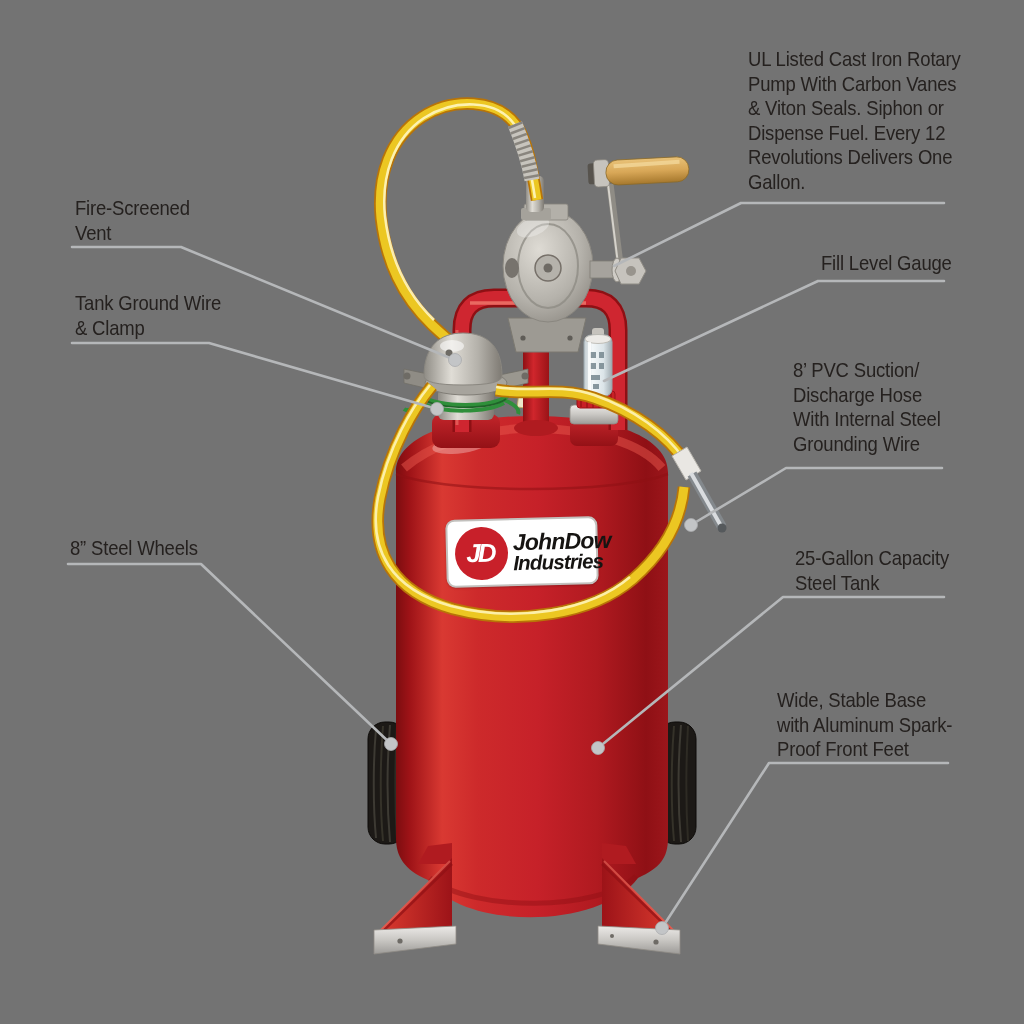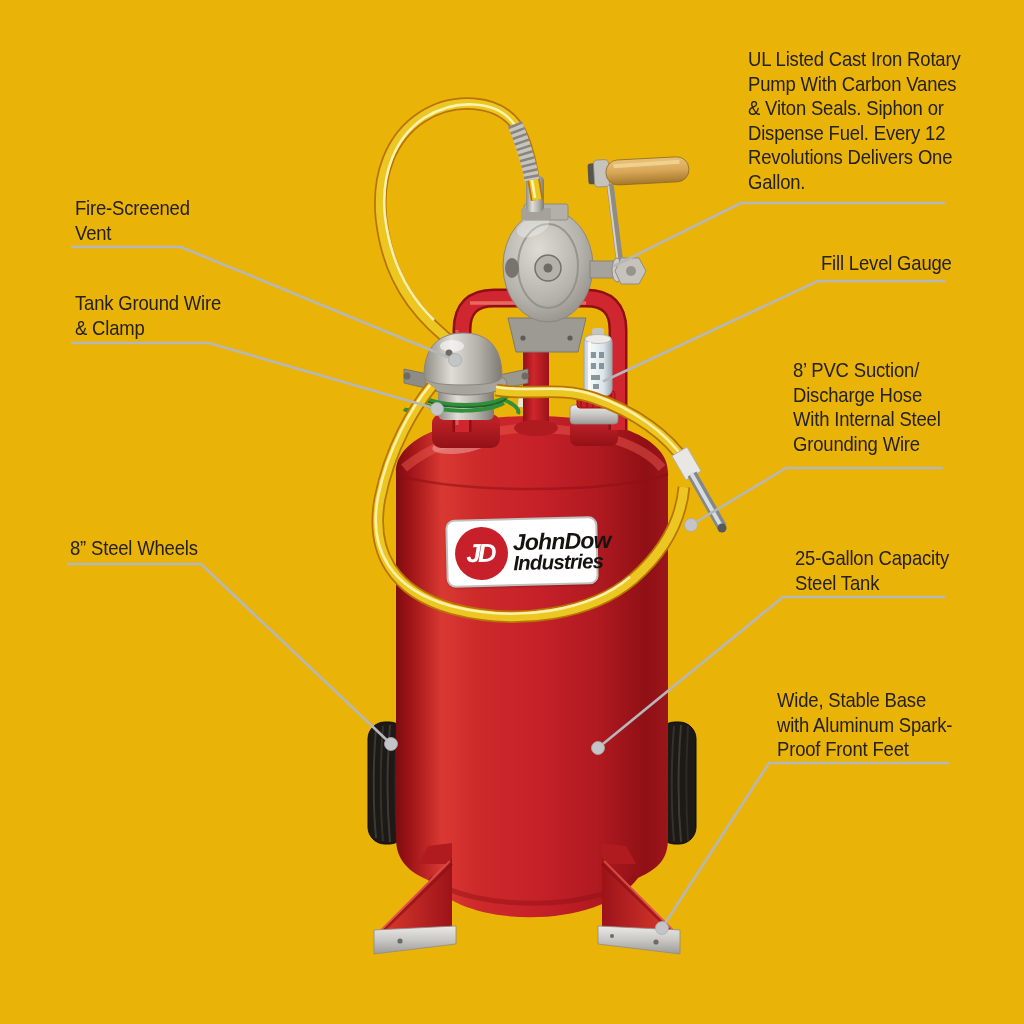--- a/index.html
+++ b/index.html
@@ -1,16 +1,16 @@
 <!DOCTYPE html>
 <html><head>
 <meta charset="utf-8">
 <style>
   html,body{margin:0;padding:0;background:#ffffff;}
-  .stage{position:relative;width:1024px;height:1024px;background:#eab308;overflow:hidden;
+  .stage{position:relative;width:1024px;height:1024px;background:#737373;overflow:hidden;
          font-family:"Liberation Sans","DejaVu Sans",sans-serif;}
   .stage svg{position:absolute;left:0;top:0;}
   .callout{position:absolute;color:#25211f;font-size:21px;line-height:24.5px;
            letter-spacing:-0.2px;white-space:pre-line;width:max-content;
            transform:scaleX(.88);transform-origin:left top;font-weight:400;}
   
   .logo{position:absolute;left:446px;top:518px;width:152px;height:68px;background:#ffffff;
         border:2px solid #c2c0bd;border-radius:9px;transform:rotate(-1.4deg);
         display:flex;align-items:center;padding:0 4px 0 7px;box-sizing:border-box;gap:5px;
         box-shadow:0 1px 2px rgba(0,0,0,.18);}

